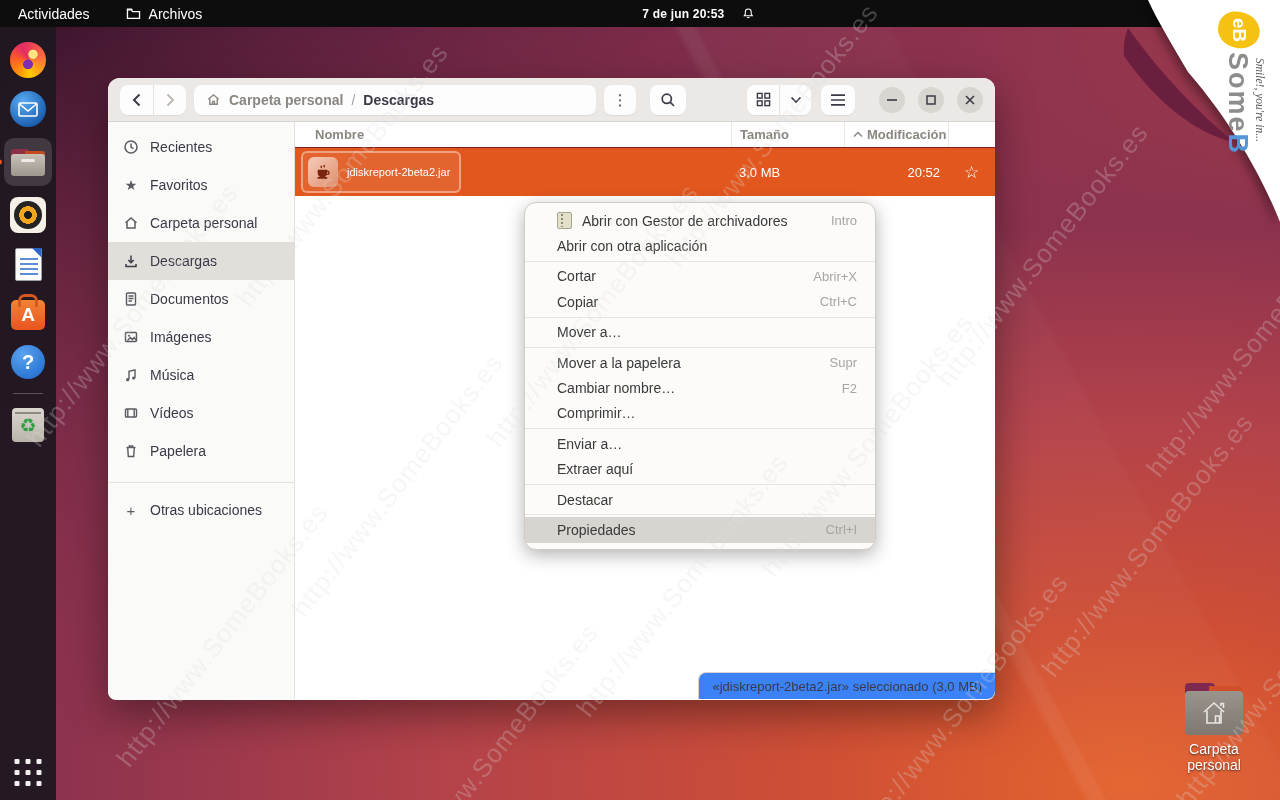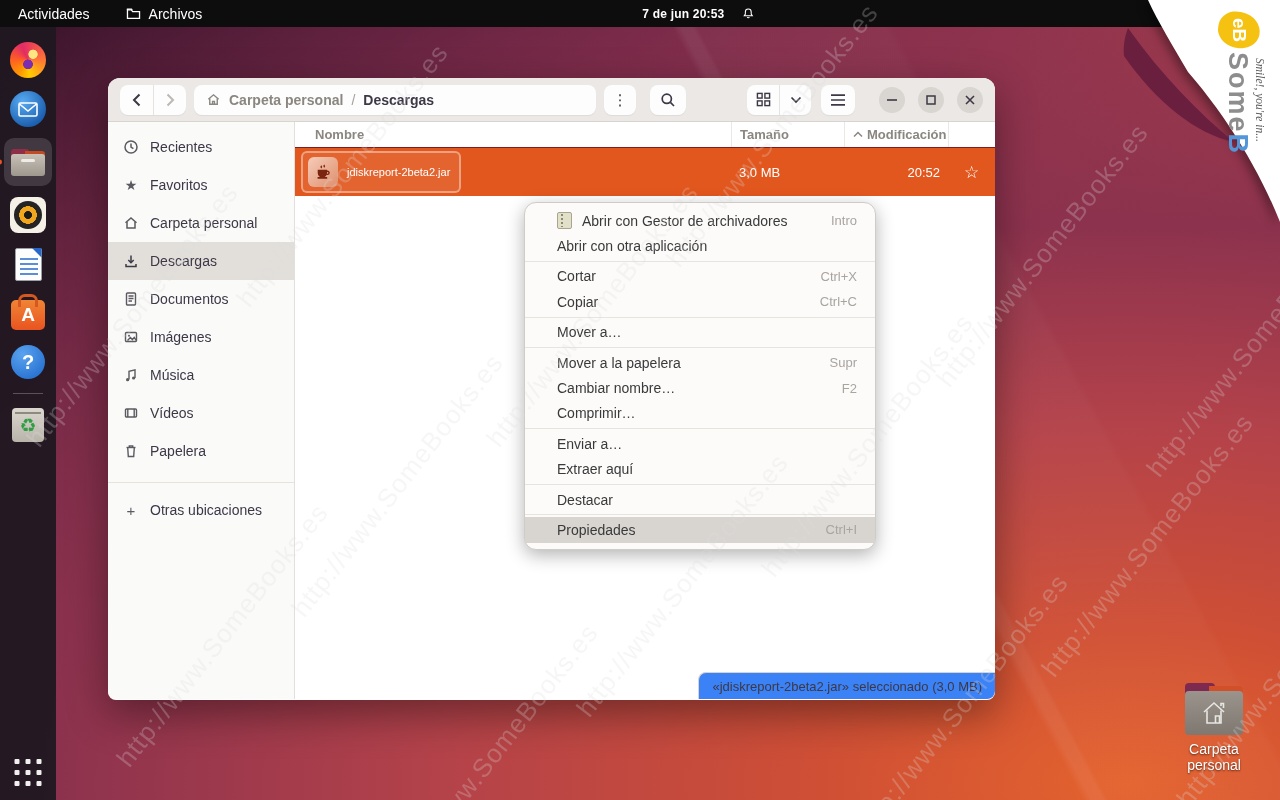--- a/index.html
+++ b/index.html
@@ -423,21 +423,21 @@
       <span>Abrir con Gestor de archivadores</span>
       <span class="sc">Intro</span>
     </div>
     <div class="mi">
       <span>Abrir con otra aplicación</span>
       <span class="sc"></span>
     </div>
     <div class="msep"></div>
     <div class="mi">
       <span>Cortar</span>
-      <span class="sc">Ctrl+X</span>
+      <span class="sc">Abrir+X</span>
     </div>
     <div class="mi">
       <span>Copiar</span>
       <span class="sc">Ctrl+C</span>
     </div>
     <div class="msep"></div>
     <div class="mi">
       <span>Mover a…</span>
       <span class="sc"></span>
     </div>

